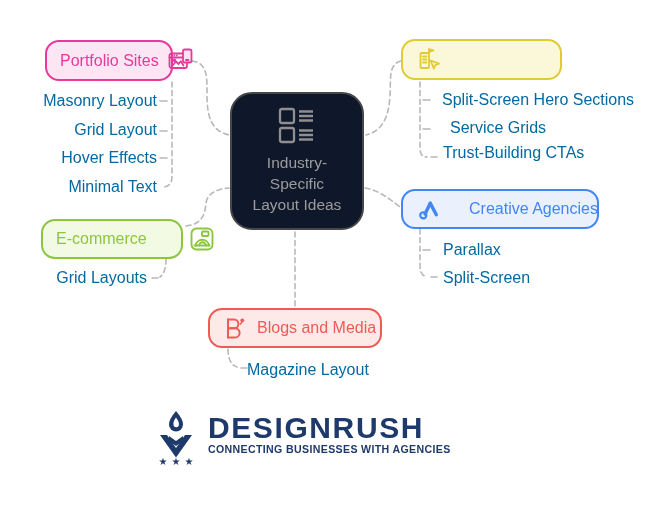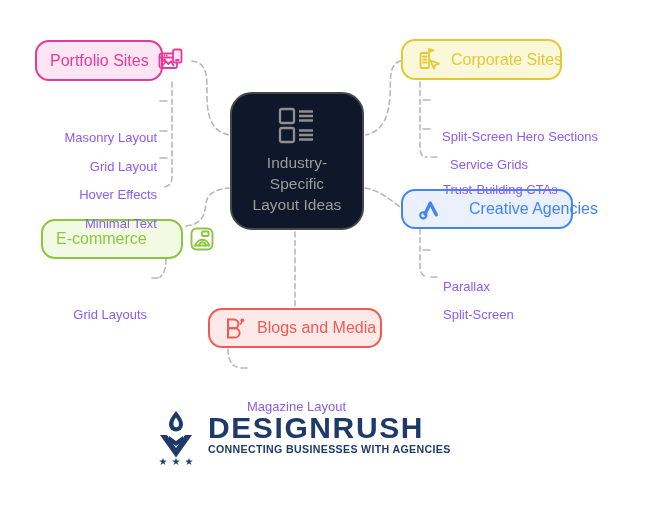--- a/index.html
+++ b/index.html
@@ -19,21 +19,21 @@
   .node-center{
     position:absolute;left:230px;top:92px;width:134px;height:138px;
     box-sizing:border-box;border:2px solid #474747;background:#0f172a;
     border-radius:22px;display:flex;flex-direction:column;align-items:center;
     padding-top:13px;
   }
   .node-center .ctext{
     margin-top:7px;color:#9c9c9c;font-size:15.5px;line-height:21px;text-align:center;
   }
   .item{
-    position:absolute;font-size:13px;color:#8b5cf6;white-space:nowrap;margin-top:38px;
+    position:absolute;font-size:16px;color:#0369a1;white-space:nowrap;
   }
   .logo{
     position:absolute;left:155px;top:410px;display:flex;align-items:flex-start;gap:11px;
     color:var(--navy);
   }
   .logo-mark{display:flex;flex-direction:column;align-items:center;width:42px;}
   .logo-stars{font-size:10px;letter-spacing:4px;margin-top:-2px;padding-left:4px;white-space:nowrap;}
   .logo-text{display:flex;flex-direction:column;padding-top:3px;}
   .logo-title{font-size:30px;font-weight:700;letter-spacing:1.6px;line-height:30px;}
   .logo-tagline{font-size:10.6px;font-weight:700;letter-spacing:0.35px;white-space:nowrap;}
@@ -77,21 +77,21 @@
       <rect x="2" y="21" width="14" height="14" rx="2"></rect>
       <path d="M21 23.5 h14 M21 28 h14 M21 32.5 h14"></path>
     </svg>
     <div class="ctext">
       <div>Industry-</div>
       <div>Specific</div>
       <div>Layout Ideas</div>
     </div>
   </div>
 
-  <div class="badge" style="left: 35px; top: 40px; width: 128px; height: 41px; --c: #e8399a; --bg: #fce6f3;">
+  <div class="badge" style="left: 45px; top: 40px; width: 128px; height: 41px; --c: #e8399a; --bg: #fce6f3;">
     <span>Portfolio Sites</span>
     <span class="bicon">
       <svg width="27" height="26" viewBox="0 0 27 26" fill="none" stroke="currentColor" stroke-width="1.8" stroke-linecap="round" stroke-linejoin="round">
         <rect x="1.5" y="5.5" width="17.5" height="14.5" rx="2"></rect>
         <path d="M1.5 9.5 h17.5"></path>
         <path d="M4 7.5 h0.01 M6.4 7.5 h0.01 M8.8 7.5 h0.01"></path>
         <circle cx="6.3" cy="12.3" r="0.9"></circle>
         <path d="M4.5 17.5 L8 13.5 L10.5 16 L12.8 13.2 L15.5 17.5"></path>
         <rect x="15" y="1.5" width="8.5" height="13" rx="1.8" style="fill:var(--bg)"></rect>
         <path d="M18 12 h2.5"></path>
@@ -114,24 +114,23 @@
 
   <div class="badge" style="left: 401px; top: 39px; width: 161px; height: 41px; --c: #e2ca35; --bg: #fbf8da;">
     <span class="bicon">
       <svg width="26" height="26" viewBox="0 0 26 26" fill="none" stroke="currentColor" stroke-width="1.8" stroke-linecap="round" stroke-linejoin="round">
         <rect x="4.5" y="6" width="8.5" height="15" rx="1"></rect>
         <path d="M13 5.5 V2 L17.5 3.4 L13 4.8"></path>
         <path d="M7 9.5 h3.5 M7 12.5 h3.5 M7 15.5 h3.5"></path>
         <path d="M14.5 13.5 L23 16.6 L19.3 18 L17.9 21.6 Z" style="fill:var(--bg)"></path>
       </svg>
     </span>
-    <span>Corporate Sites</span>
   </div>
 
-  <div class="badge" style="left: 401px; top: 189px; width: 172px; height: 40px; gap: 27px; --c: #4285f4; --bg: #eaf1fd;">
+  <div class="badge" style="left: 401px; top: 189px; width: 198px; height: 40px; gap: 27px; --c: #4285f4; --bg: #eaf1fd;">
     <span class="bicon">
       <svg width="26" height="26" viewBox="0 0 26 26" fill="none" stroke="currentColor" stroke-linecap="round" stroke-linejoin="round">
         <path d="M9 18 L14.3 7.2" stroke-width="3.4"></path>
         <path d="M14.3 7.2 L20.3 18.8" stroke-width="3.4"></path>
         <circle cx="7.3" cy="19.3" r="3.1" stroke-width="2.1"></circle>
       </svg>
     </span>
     <span>Creative Agencies</span>
   </div>
 

